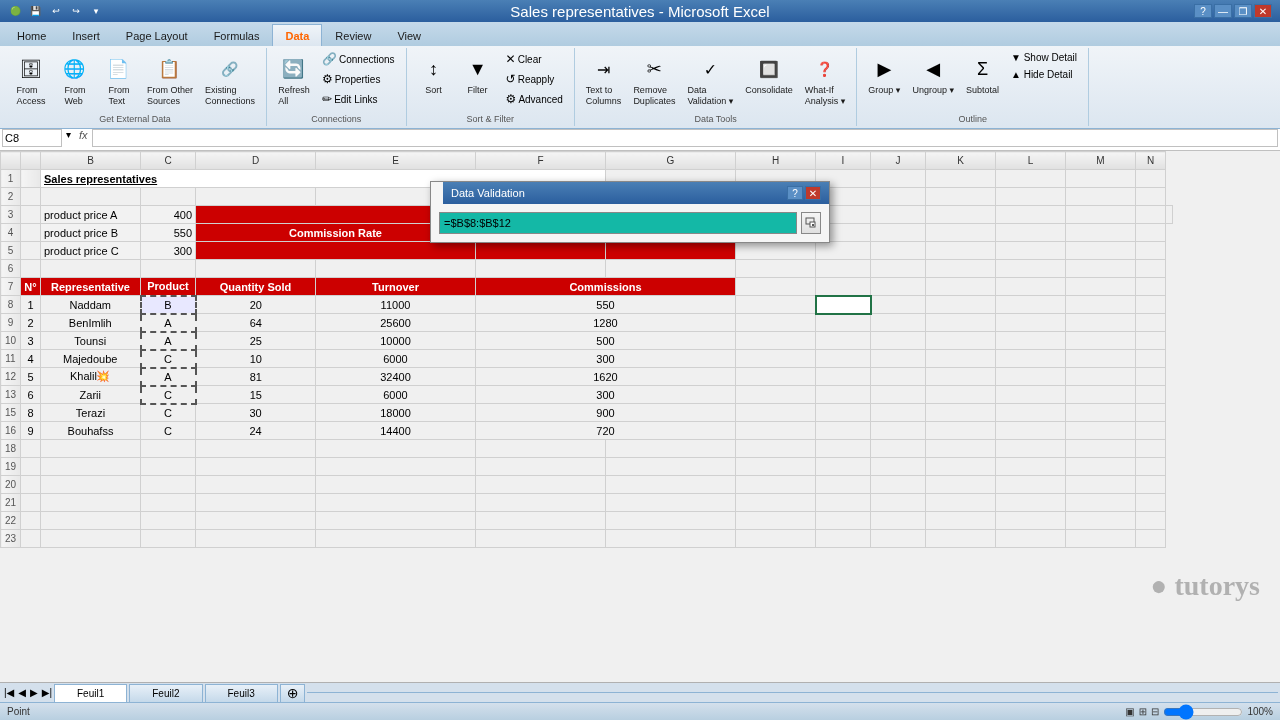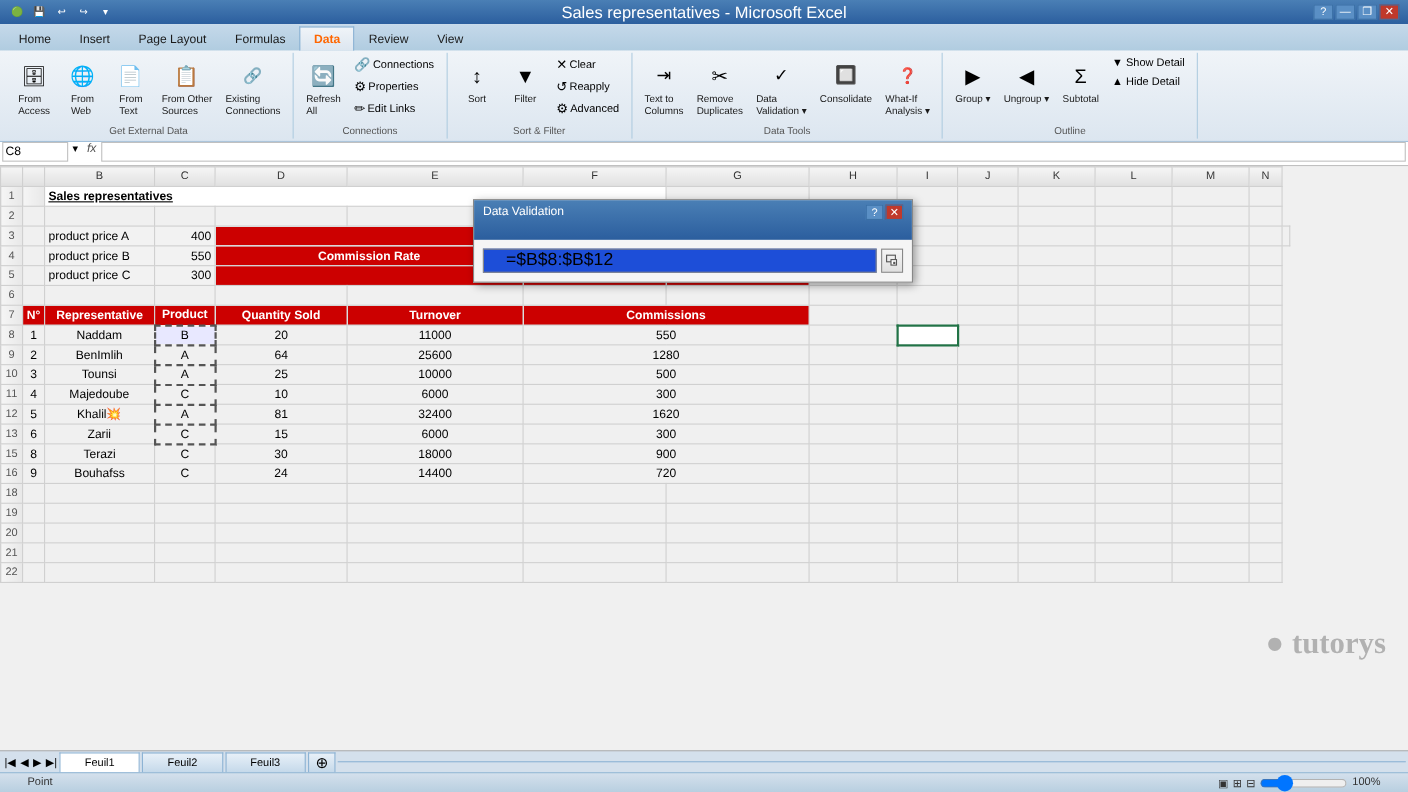--- a/index.html
+++ b/index.html
@@ -210,22 +210,24 @@
       box-shadow: 3px 3px 8px rgba(0,0,0,0.4);
       pointer-events: all;
       z-index: 100;
     }
     .dialog-title {
       background: linear-gradient(to bottom, #4a7fb5, #2b5e9e);
       color: white;
       padding: 4px 8px;
       font-size: 11px;
       display: flex;
+      align-items: center;
       justify-content: space-between;
-      height: 36px;
+      height: 22px;
+      margin-left: 12px;
     }
     .dialog-title-icons { display: flex; gap: 2px; }
     .dialog-icon-btn {
       width: 16px;
       height: 14px;
       display: flex;
       align-items: center;
       justify-content: center;
       font-size: 10px;
       cursor: pointer;
@@ -237,23 +239,23 @@
     .dialog-body {
       padding: 8px;
       display: flex;
       align-items: center;
       gap: 4px;
     }
     .dialog-input {
       flex: 1;
       height: 22px;
       border: 1px solid #888;
-      font-size: 16px;
-      padding: 0 20px;
-      background: #1d4ed8;
+      font-size: 11px;
+      padding: 0 4px;
+      background: #14b8a6;
     }
     .dialog-range-btn {
       width: 20px;
       height: 22px;
       border: 1px solid #888;
       background: linear-gradient(to bottom, #f5f5f5, #e0e0e0);
       display: flex;
       align-items: center;
       justify-content: center;
       cursor: pointer;
@@ -288,21 +290,21 @@
     }
     .sheet-tabs-spacer { flex: 1; background: #d4e0ec; border-top: 1px solid #8db3d4; }
 
     
     .status-bar {
       background: linear-gradient(to bottom, #d4e0ec, #b8cfe0);
       border-top: 1px solid #8db3d4;
       height: 18px;
       display: flex;
       align-items: center;
-      padding: 0 25px;
+      padding: 0 7px;
       font-size: 10px;
       color: #333;
       justify-content: space-between;
     }
     .status-right { display: flex; align-items: center; gap: 4px; }
     .zoom-slider { width: 80px; height: 8px; }
 
     
     .watermark {
       position: absolute;
@@ -891,20 +893,37 @@
               <td></td>
               <td></td>
               <td></td>
               <td></td>
               <td></td>
               <td></td>
               <td></td>
               <td></td>
               <td></td>
             </tr>
+          <tr>
+              <td class="row-num">23</td>
+              <td></td>
+              <td></td>
+              <td></td>
+              <td></td>
+              <td></td>
+              <td></td>
+              <td></td>
+              <td></td>
+              <td></td>
+              <td></td>
+              <td></td>
+              <td></td>
+              <td></td>
+              <td></td>
+            </tr>
         </tbody>
       </table>
 
       <div class="dialog" style="position:absolute; top:30px; left:430px;">
         <div class="dialog-title">
           <span>Data Validation</span>
           <div class="dialog-title-icons">
             <div class="dialog-icon-btn">?</div>
             <div class="dialog-icon-btn close-btn">✕</div>
           </div>

